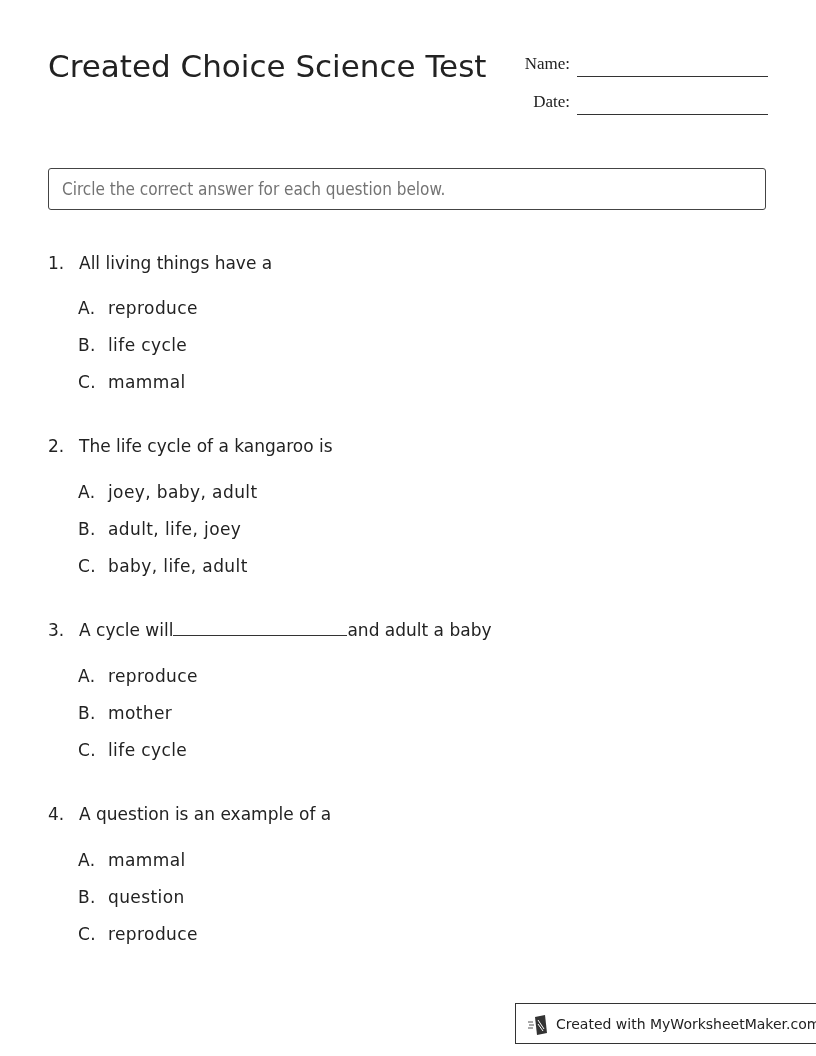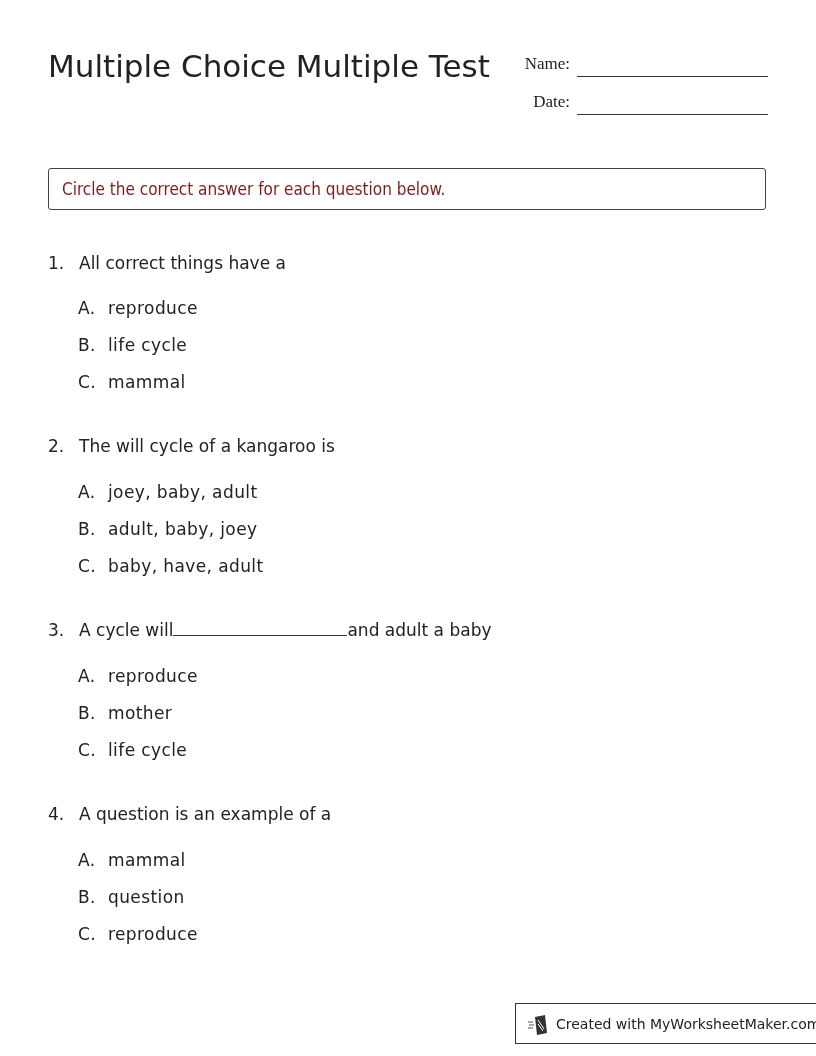--- a/index.html
+++ b/index.html
@@ -2,83 +2,83 @@
 <html><head>
 <meta charset="utf-8">
 <style>
   html, body { margin: 0; padding: 0; background: #ffffff; }
   body { width: 816px; height: 1056px; position: relative; overflow: hidden; color: #222222; font-family: "DejaVu Sans", sans-serif; }
   .title { position: absolute; left: 48px; top: 48px; font-size: 31px; font-weight: normal; color: #222; letter-spacing: 0px; font-family: "DejaVu Sans", sans-serif; }
   .field { position: absolute; font-family: "Liberation Serif", serif; font-size: 17px; color: #222; }
   .field .lbl { position: absolute; right: 0; text-align: center; white-space: nowrap; }
   .field-line { position: absolute; height: 0; border-bottom: 1.5px solid #333; }
   .instr { position: absolute; left: 48px; top: 168px; width: 718px; height: 42px; border: 1.3px solid #444; border-radius: 3px; box-sizing: border-box; }
-  .instr span { position: absolute; left: 13px; top: 10px; font-size: 17px; color: #7f1d1d; font-family: "DejaVu Sans", sans-serif; font-stretch: condensed; }
+  .instr span { position: absolute; left: 13px; top: 10px; font-size: 17px; color: #737373; font-family: "DejaVu Sans", sans-serif; font-stretch: condensed; }
   .q { position: absolute; left: 48px; font-size: 17px; color: #222; white-space: nowrap; }
   .q .num { position: absolute; left: 0; }
   .q .txt { position: absolute; left: 31px; }
   .blank { display: inline-block; width: 174px; border-bottom: 1px solid #333; height: 14px; vertical-align: baseline; }
   .opt { position: absolute; left: 78px; font-size: 17px; color: #222; white-space: nowrap; letter-spacing: 0.4px; }
   .opt .letter { position: absolute; left: 0; }
   .opt .otxt { position: absolute; left: 30px; }
   .footer { position: absolute; left: 500px; top: 1003px; width: 330px; height: 41px; border: 1.3px solid #333; box-sizing: border-box; margin-left: 15px; }
   .footer .logo { position: absolute; left: 12px; top: 10px; width: 20px; height: 20px; }
   .footer .ftxt { position: absolute; left: 40px; top: 12px; font-size: 14px; color: #222; white-space: nowrap; }
 </style>
 </head>
 <body>
 
-<div class="title">Multiple Choice Multiple Test</div>
+<div class="title">Created Choice Science Test</div>
 
 <div class="field" style="left:500px; top:54px; width:70px; height:22px;">
   <span class="lbl">Name:</span>
 </div>
 <div class="field-line" style="left:577px; top:76px; width:191px;"></div>
 
 <div class="field" style="left:500px; top:92px; width:70px; height:22px;">
   <span class="lbl">Date:</span>
 </div>
 <div class="field-line" style="left:577px; top:114px; width:191px;"></div>
 
 <div class="instr">
   <span>Circle the correct answer for each question below.</span>
 </div>
 
 <div class="q" style="top:253px;">
   <span class="num">1.</span>
-  <span class="txt">All correct things have a</span>
+  <span class="txt">All living things have a</span>
 </div>
 <div class="opt" style="top:298px;">
     <span class="letter">A.</span>
     <span class="otxt">reproduce</span>
   </div>
 <div class="opt" style="top:335px;">
     <span class="letter">B.</span>
     <span class="otxt">life cycle</span>
   </div>
 <div class="opt" style="top:372px;">
     <span class="letter">C.</span>
     <span class="otxt">mammal</span>
   </div>
 
 <div class="q" style="top:436px;">
   <span class="num">2.</span>
-  <span class="txt">The will cycle of a kangaroo is</span>
+  <span class="txt">The life cycle of a kangaroo is</span>
 </div>
 <div class="opt" style="top:482px;">
     <span class="letter">A.</span>
     <span class="otxt">joey, baby, adult</span>
   </div>
 <div class="opt" style="top:519px;">
     <span class="letter">B.</span>
-    <span class="otxt">adult, baby, joey</span>
+    <span class="otxt">adult, life, joey</span>
   </div>
 <div class="opt" style="top:556px;">
     <span class="letter">C.</span>
-    <span class="otxt">baby, have, adult</span>
+    <span class="otxt">baby, life, adult</span>
   </div>
 
 <div class="q" style="top:620px;">
   <span class="num">3.</span>
   <span class="txt"><span>A cycle will</span><span class="blank"></span><span>and adult a baby</span></span>
 </div>
 <div class="opt" style="top:666px;">
     <span class="letter">A.</span>
     <span class="otxt">reproduce</span>
   </div>

